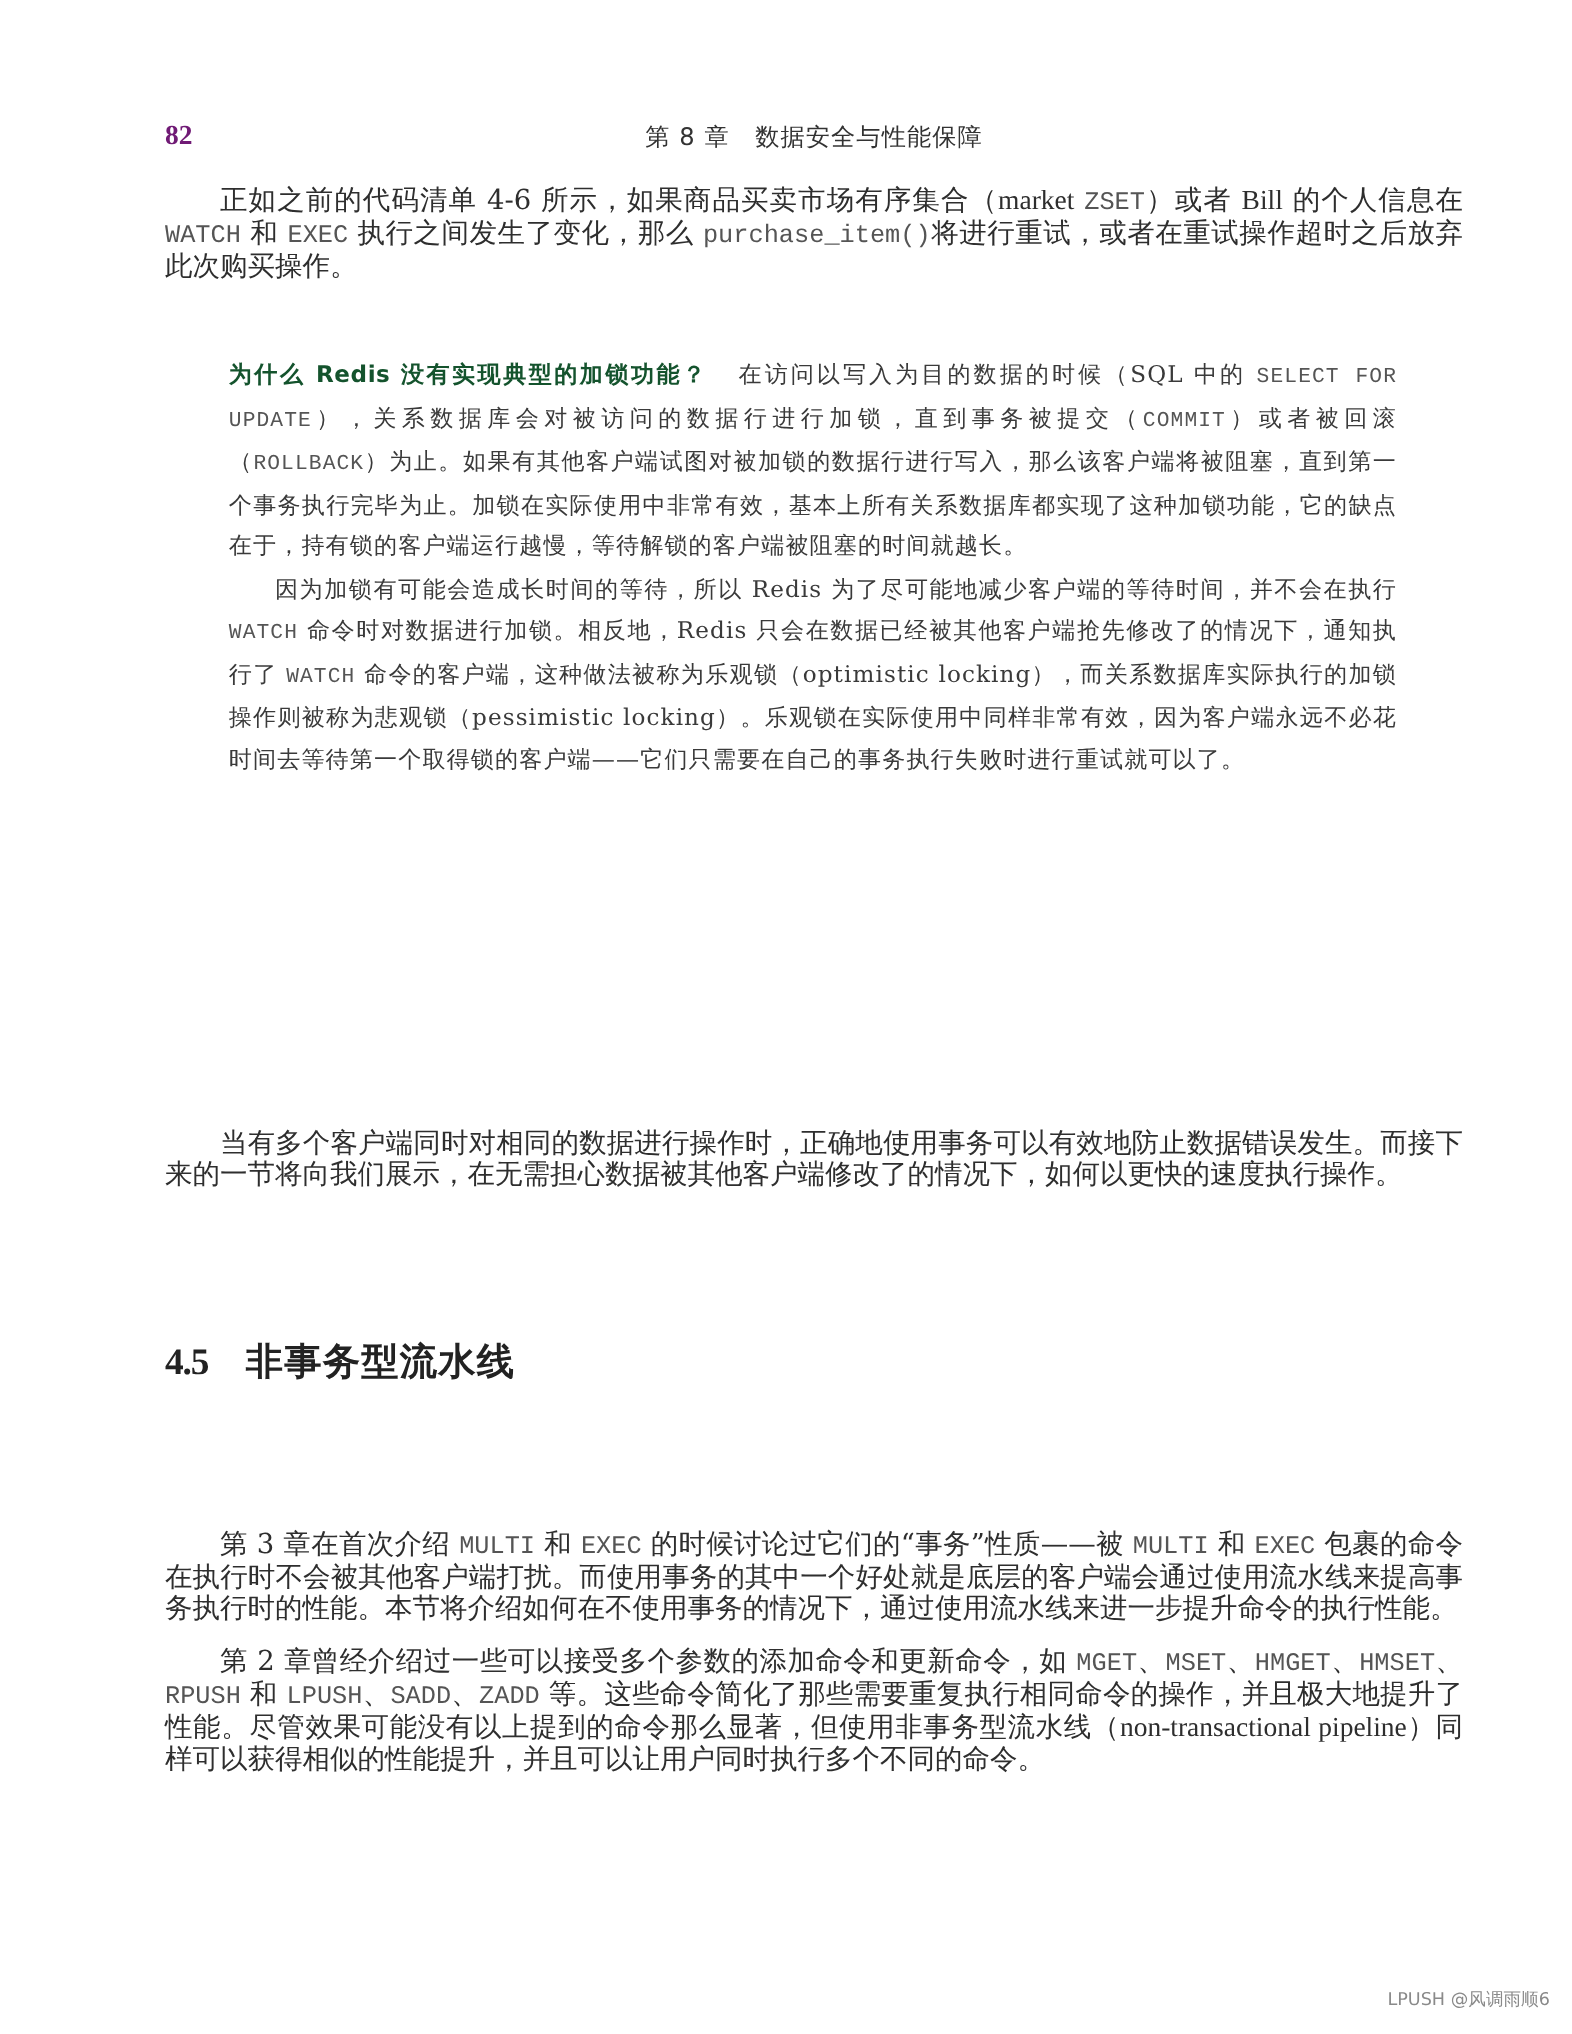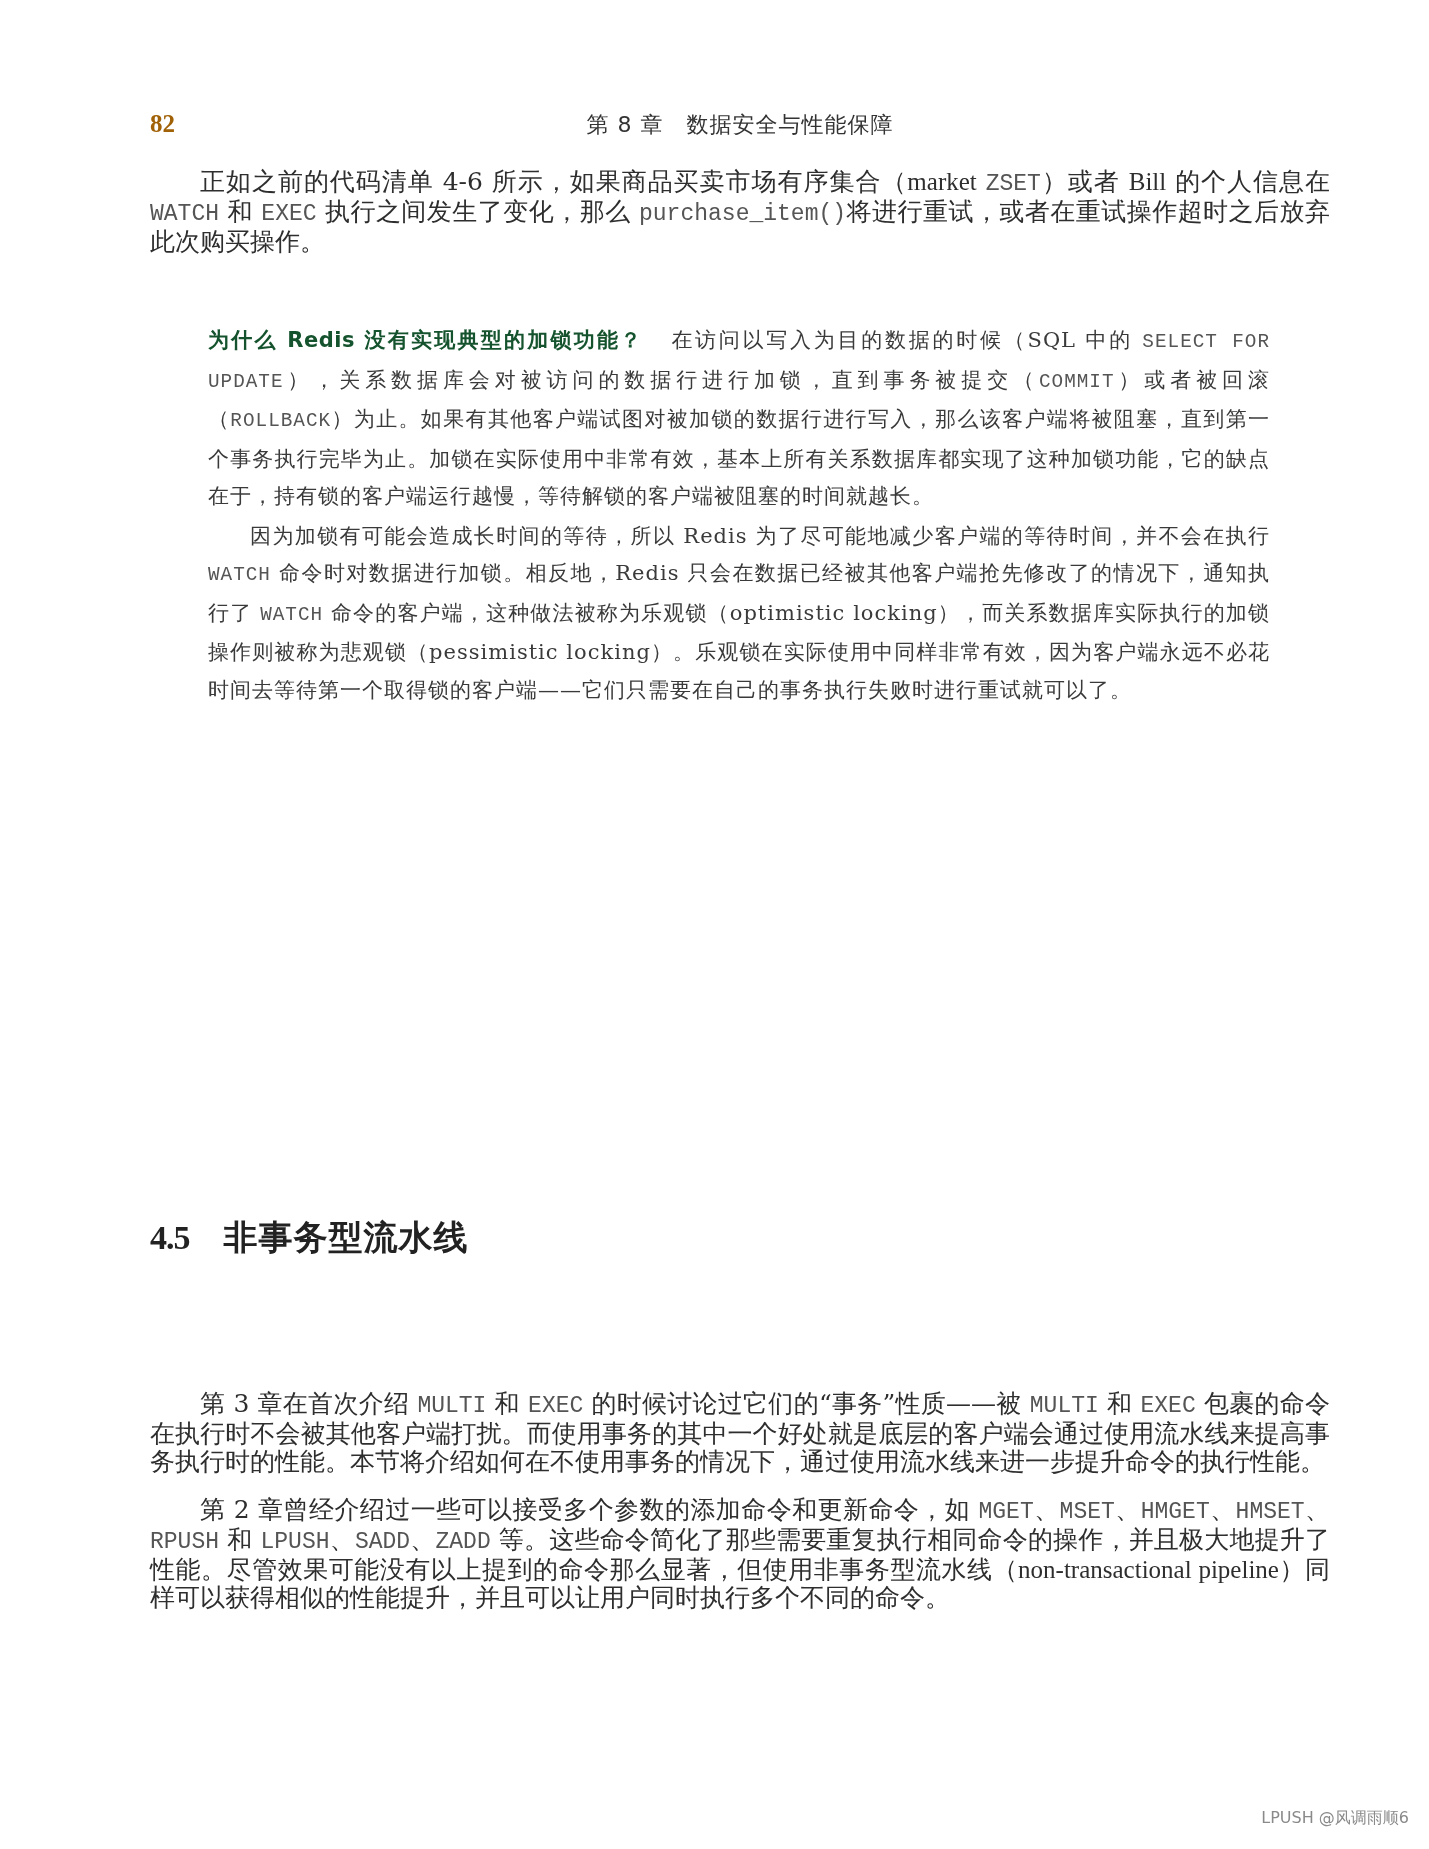--- a/index.html
+++ b/index.html
@@ -28,21 +28,21 @@
       width: 1180px;
       height: 36px;
     }
     .page-number {
       position: absolute;
       left: 0;
       top: 0;
       font-family: "Liberation Serif", serif;
       font-weight: bold;
       font-size: 25px;
-      color: #a16207;
+      color: #701a75;
     }
     .chapter-title {
       position: absolute;
       left: 0;
       right: 0;
       top: 0;
       text-align: center;
       font-family: "DejaVu Sans", sans-serif;
       font-size: 22px;
       color: #333;
@@ -124,20 +124,21 @@
   </div>
 
   <p class="para" style="top:168px;"><span>正如之前的代码清单 4-6 所示，如果商品买卖市场有序集合（</span><span class="latin">market</span> <span class="mono">ZSET</span><span>）或者 </span><span class="latin">Bill</span><span> 的个人信息在 </span><span class="mono">WATCH</span><span> 和 </span><span class="mono">EXEC</span><span> 执行之间发生了变化，那么 </span><span class="mono">purchase_item()</span><span>将进行重试，或者在重试操作超时之后放弃此次购买操作。</span></p>
 
   <div class="sidebar">
     <p><span class="sidebar-title">为什么 Redis 没有实现典型的加锁功能？</span><span>在访问以写入为目的数据的时候（SQL 中的 </span><span class="mono">SELECT FOR UPDATE</span><span>），关系数据库会对被访问的数据行进行加锁，直到事务被提交（</span><span class="mono">COMMIT</span><span>）或者被回滚（</span><span class="mono">ROLLBACK</span><span>）为止。如果有其他客户端试图对被加锁的数据行进行写入，那么该客户端将被阻塞，直到第一个事务执行完毕为止。加锁在实际使用中非常有效，基本上所有关系数据库都实现了这种加锁功能，它的缺点在于，持有锁的客户端运行越慢，等待解锁的客户端被阻塞的时间就越长。</span></p>
     <p class="indent"><span>因为加锁有可能会造成长时间的等待，所以 Redis 为了尽可能地减少客户端的等待时间，并不会在执行 </span><span class="mono">WATCH</span><span> 命令时对数据进行加锁。相反地，Redis 只会在数据已经被其他客户端抢先修改了的情况下，通知执行了 </span><span class="mono">WATCH</span><span> 命令的客户端，这种做法被称为乐观锁（optimistic locking），而关系数据库实际执行的加锁操作则被称为悲观锁（pessimistic locking）。乐观锁在实际使用中同样非常有效，因为客户端永远不必花时间去等待第一个取得锁的客户端——它们只需要在自己的事务执行失败时进行重试就可以了。</span></p>
   </div>
 
 
+  <p class="para" style="top:1025px;">当有多个客户端同时对相同的数据进行操作时，正确地使用事务可以有效地防止数据错误发生。而接下来的一节将向我们展示，在无需担心数据被其他客户端修改了的情况下，如何以更快的速度执行操作。</p>
 
   <div class="section-heading">
     <span class="num">4.5</span><span>非事务型流水线</span>
   </div>
 
   <p class="para" style="top:1390px;"><span>第 3 章在首次介绍 </span><span class="mono">MULTI</span><span> 和 </span><span class="mono">EXEC</span><span> 的时候讨论过它们的“事务”性质——被 </span><span class="mono">MULTI</span><span> 和 </span><span class="mono">EXEC</span><span> 包裹的命令在执行时不会被其他客户端打扰。而使用事务的其中一个好处就是底层的客户端会通过使用流水线来提高事务执行时的性能。本节将介绍如何在不使用事务的情况下，通过使用流水线来进一步提升命令的执行性能。</span></p>
 
   <p class="para" style="top:1496px;"><span>第 2 章曾经介绍过一些可以接受多个参数的添加命令和更新命令，如 </span><span class="mono">MGET</span><span>、</span><span class="mono">MSET</span><span>、</span><span class="mono">HMGET</span><span>、</span><span class="mono">HMSET</span><span>、</span><span class="mono">RPUSH</span><span> 和 </span><span class="mono">LPUSH</span><span>、</span><span class="mono">SADD</span><span>、</span><span class="mono">ZADD</span><span> 等。这些命令简化了那些需要重复执行相同命令的操作，并且极大地提升了性能。尽管效果可能没有以上提到的命令那么显著，但使用非事务型流水线（</span><span class="latin">non-transactional pipeline</span><span>）同样可以获得相似的性能提升，并且可以让用户同时执行多个不同的命令。</span></p>
 
   <div class="watermark">LPUSH @风调雨顺6</div>

